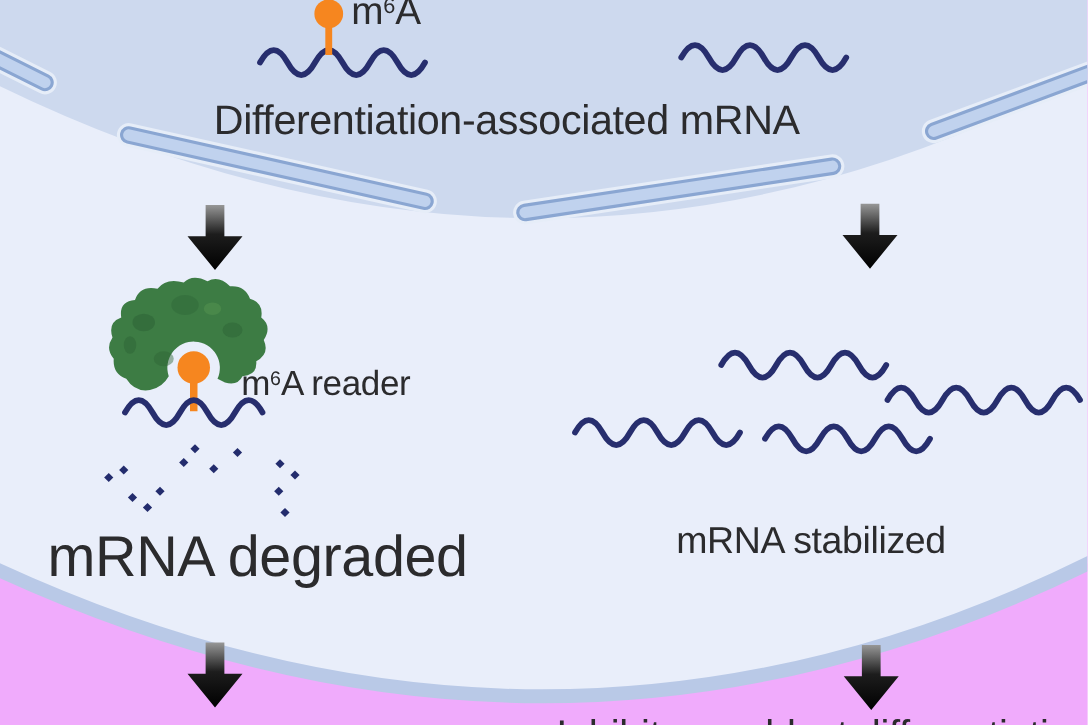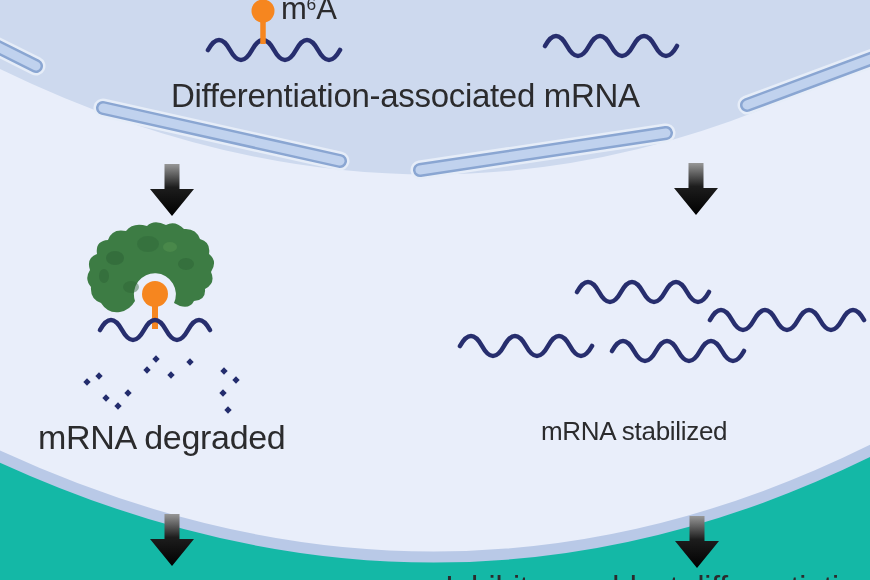--- a/index.html
+++ b/index.html
@@ -1,42 +1,42 @@
 <!DOCTYPE html>
 <html><head>
 <meta charset="utf-8">
 <style>
   html,body{margin:0;padding:0;}
   #canvas{
     position:relative;
     width:870px;height:580px;
     overflow:hidden;
-    background:#14b8a6;
+    background:#f0abfc;
     font-family:"Liberation Sans", sans-serif;
     color:#2b2b2d;
   }
   #scene{position:absolute;left:0;top:0;}
   .lbl{
     position:absolute;
     font-weight:500;
     letter-spacing:-0.3px;
     white-space:nowrap;
     color:#2b2b2d;
   }
   .sup{
     font-size:0.56em;
     position:relative;
     top:-0.52em;
     letter-spacing:0;
   }
   #label-m6a      {left:281px; top:-9px;  font-size:31px;}
   #caption-diff   {left:171px; top:77px;  font-size:33px;text-align:right;}
   #label-reader   {left:193px; top:291px; font-size:28px;}
-  #caption-degraded  {left:38px;  top:418px; font-size:34px;}
-  #caption-stabilized{left:541px; top:416px; font-size:26px;}
+  #caption-degraded  {left:38px;  top:418px; font-size:46px;}
+  #caption-stabilized{left:541px; top:416px; font-size:30px;}
   #caption-bottom-right{left:445px; top:569px; font-size:32px;}
 </style>
 </head>
 <body>
 
 <div id="canvas">
 
   <svg id="scene" width="870" height="580" viewBox="0 0 870 580">
     <defs>
       <linearGradient id="arrGrad" x1="0" y1="0" x2="0" y2="1">
@@ -136,20 +136,21 @@
     <g fill="url(#arrGrad)">
       <path transform="translate(172,566)" d="M -7.5 -52 L 7.5 -52 L 7.5 -27 L 22 -27 L 0 0 L -22 -27 L -7.5 -27 Z"></path>
       <path transform="translate(697,568)" d="M -7.5 -52 L 7.5 -52 L 7.5 -27 L 22 -27 L 0 0 L -22 -27 L -7.5 -27 Z"></path>
     </g>
   </svg>
 
   <div class="lbl" id="label-m6a"><span>m</span><span class="sup">6</span><span>A</span></div>
 
   <div class="lbl" id="caption-diff">Differentiation-associated mRNA</div>
 
+  <div class="lbl" id="label-reader"><span>m</span><span class="sup">6</span><span>A reader</span></div>
 
   <div class="lbl" id="caption-degraded">mRNA degraded</div>
 
   <div class="lbl" id="caption-stabilized">mRNA stabilized</div>
 
   <div class="lbl" id="caption-bottom-right">Inhibits myoblast differentiation</div>
 
 </div>
 
 </body></html>

